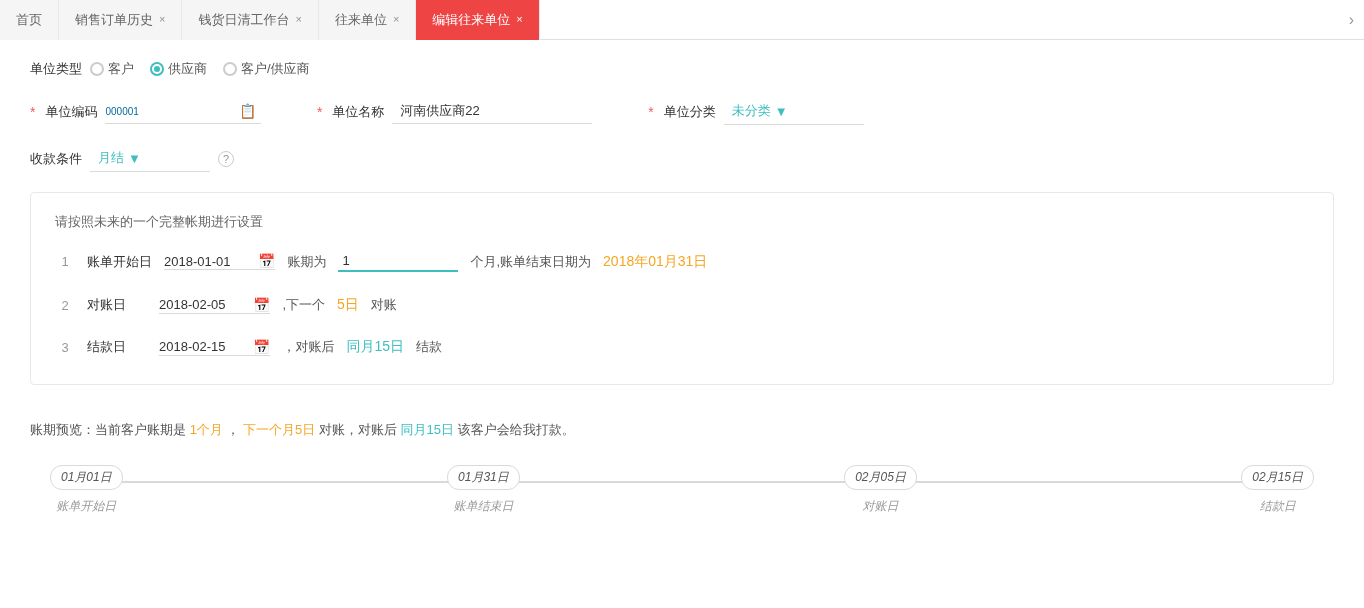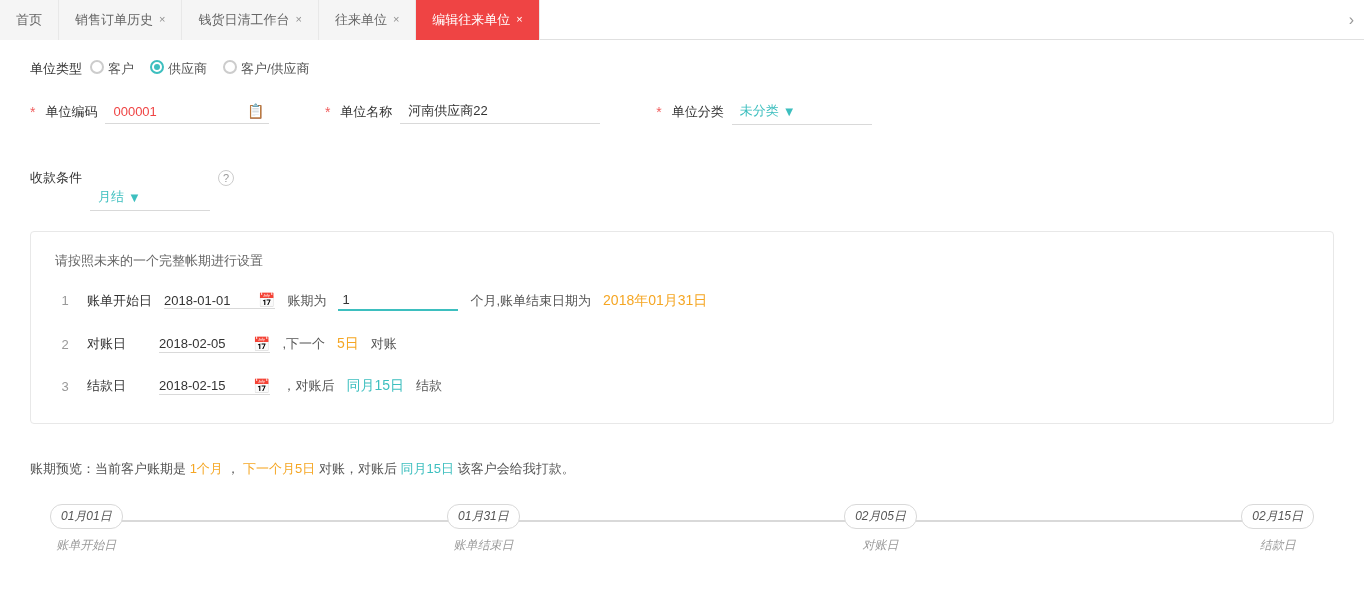--- a/index.html
+++ b/index.html
@@ -73,21 +73,21 @@
       color: #f05c5c;
       margin-right: 2px;
     }
     .radio-group {
       display: flex;
       align-items: center;
       gap: 16px;
     }
     .radio-item {
       display: flex;
-      align-items: flex-start;
+      align-items: center;
       gap: 4px;
       cursor: pointer;
       font-size: 13px;
       color: #555;
     }
     .radio-circle {
       width: 14px;
       height: 14px;
       border-radius: 50%;
       border: 2px solid #ccc;
@@ -117,25 +117,24 @@
     }
     .input-with-icon {
       display: flex;
       align-items: center;
       border-bottom: 1px solid #d9d9d9;
       padding: 4px 0;
     }
     .input-with-icon input {
       border: none;
       outline: none;
-      font-size: 13px;
-      color: #ef4444;
+      font-size: 10px;
+      color: #0369a1;
       background: transparent;
       width: 140px;
-      margin-left: 8px;
     }
     .input-icon {
       color: #bbb;
       font-size: 14px;
       padding: 0 4px;
       cursor: pointer;
     }
 
     .select-field {
       display: flex;
@@ -369,21 +368,21 @@
     <span class="required-star">*</span>
     <span class="form-label">单位分类</span>
     <div class="select-field">
       <span>未分类</span>
       <span class="select-arrow">▼</span>
     </div>
   </div>
 
   <div class="form-row">
     <span class="form-label">收款条件</span>
-    <div class="select-field" style="min-width:120px;margin-top:39px;">
+    <div class="select-field" style="min-width:120px;">
       <span>月结</span>
       <span class="select-arrow">▼</span>
     </div>
     <div class="question-icon">?</div>
   </div>
 
   <div class="period-box">
     <div class="period-title">请按照未来的一个完整帐期进行设置</div>
 
     <div class="period-row">

